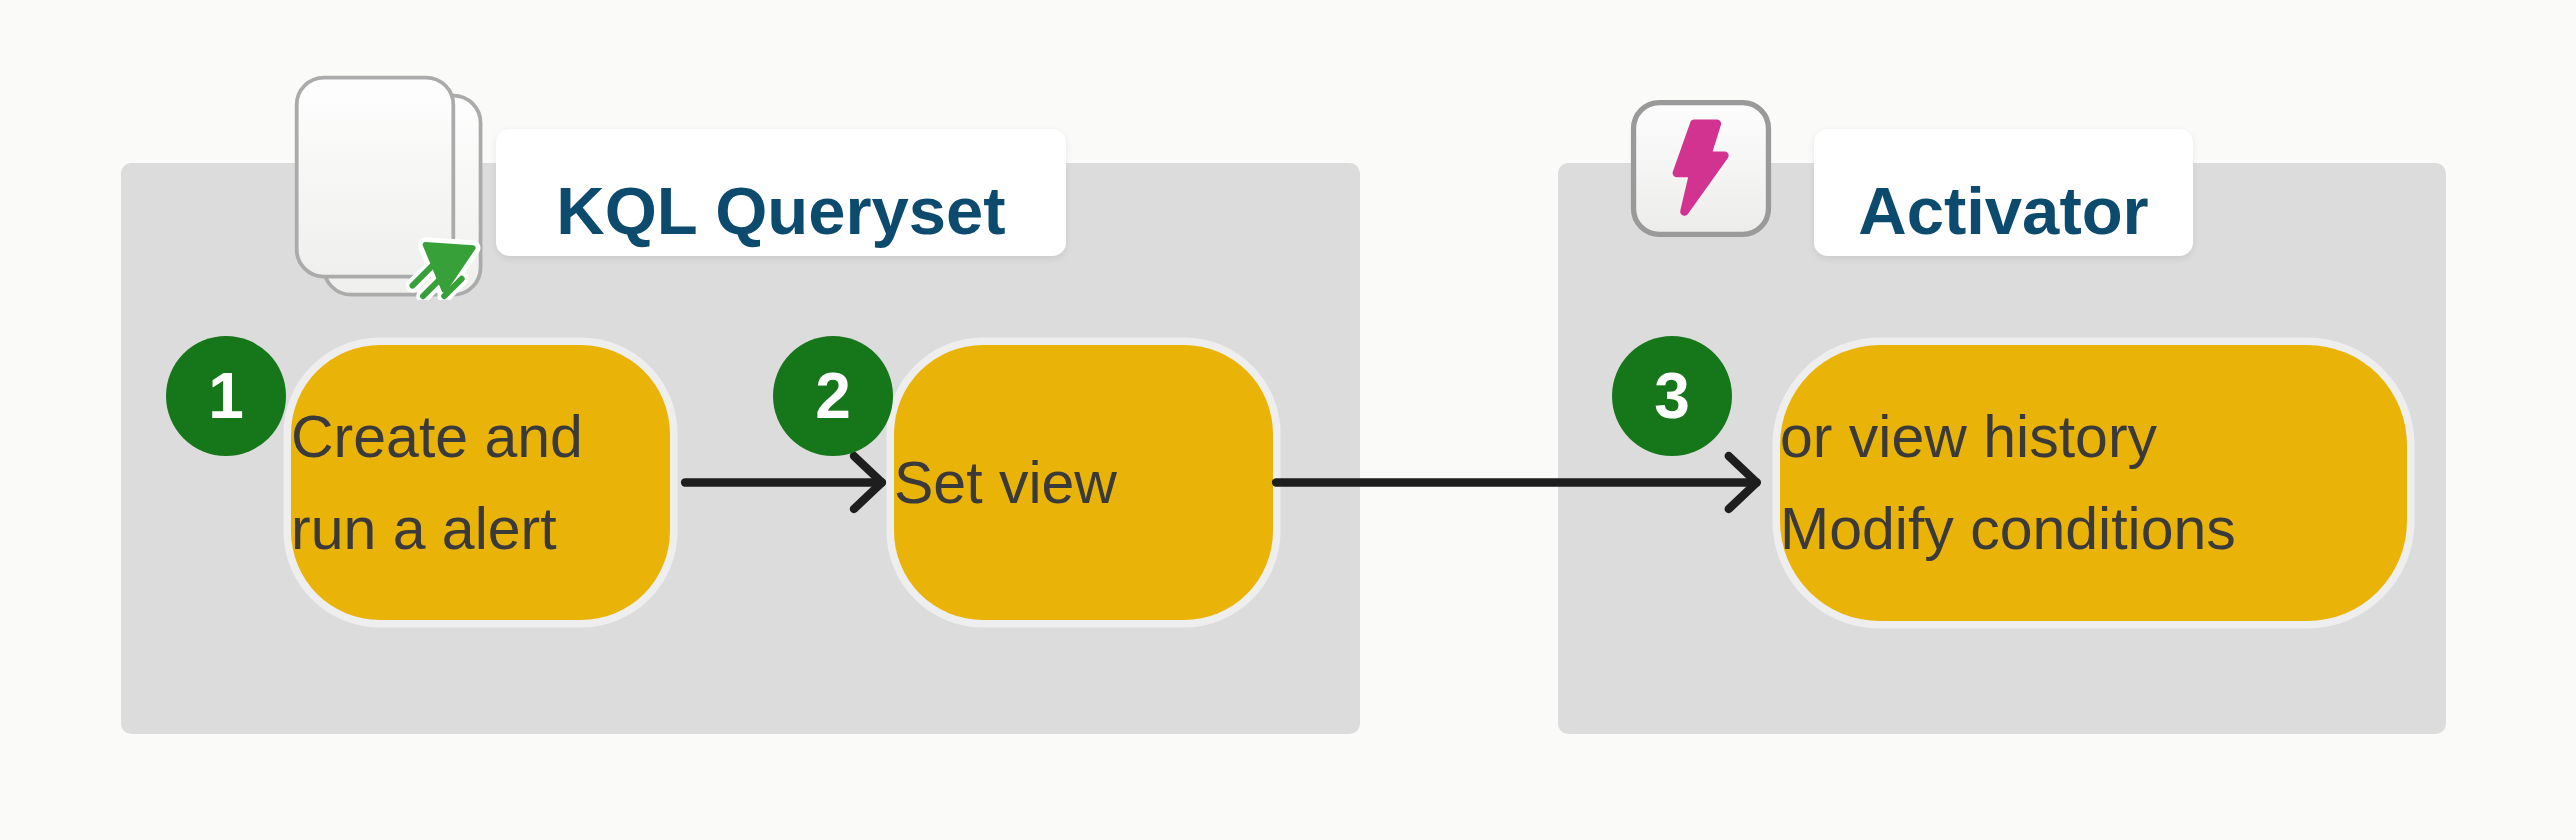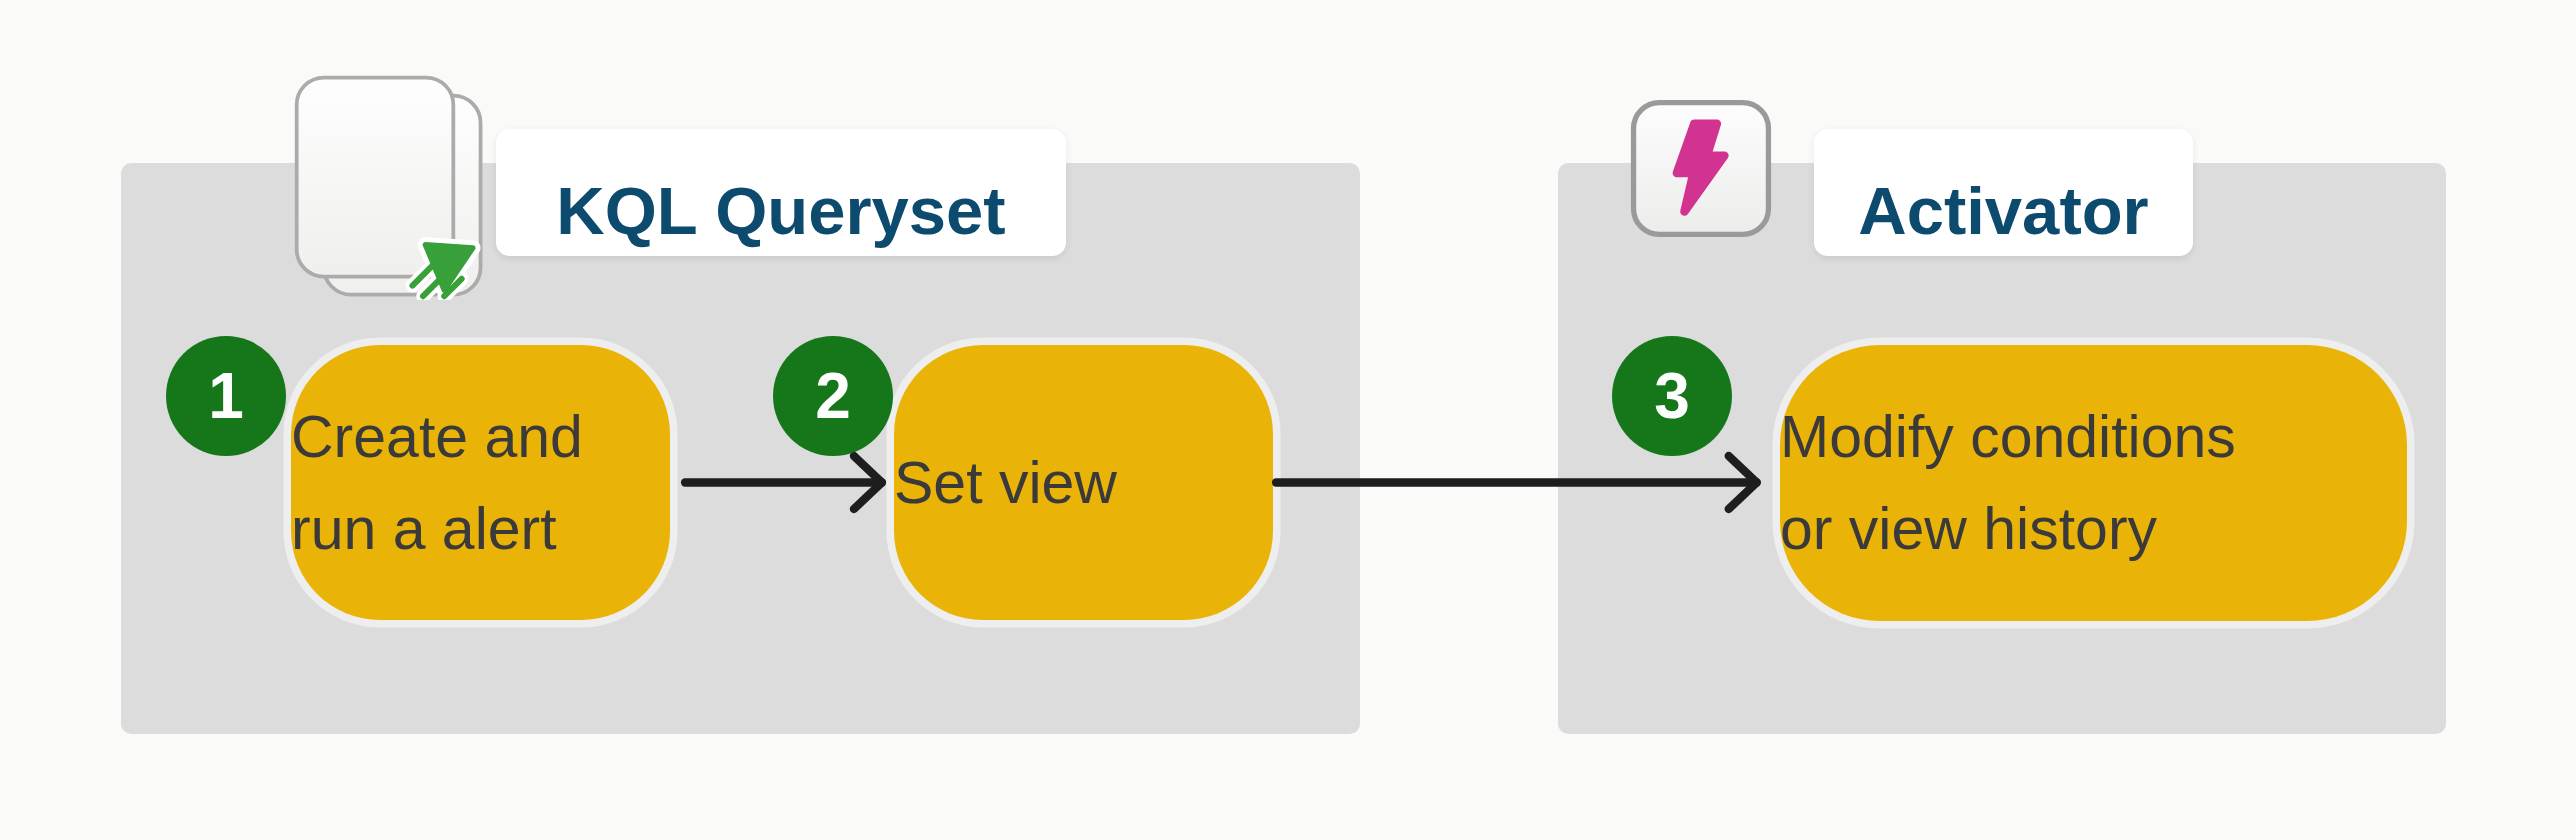--- a/index.html
+++ b/index.html
@@ -135,22 +135,22 @@
   </div>
 
   <div class="card c1">
     <span>Create and</span>
     <span>run a alert</span>
   </div>
   <div class="card c2">
     <span>Set view</span>
   </div>
   <div class="card c3">
+    <span>or view history</span>
     <span>Modify conditions</span>
-    <span>or view history</span>
   </div>
 
   <div class="arrow a1">
     <svg width="212" height="91" viewBox="0 0 280 120" aria-hidden="true">
       <g stroke="#1e1e1e" stroke-width="11" stroke-linecap="round" stroke-linejoin="round" fill="none">
         <path d="M8,60 L268,60"></path>
         <path d="M231,25 L268,60 L231,95"></path>
       </g>
     </svg>
   </div>

